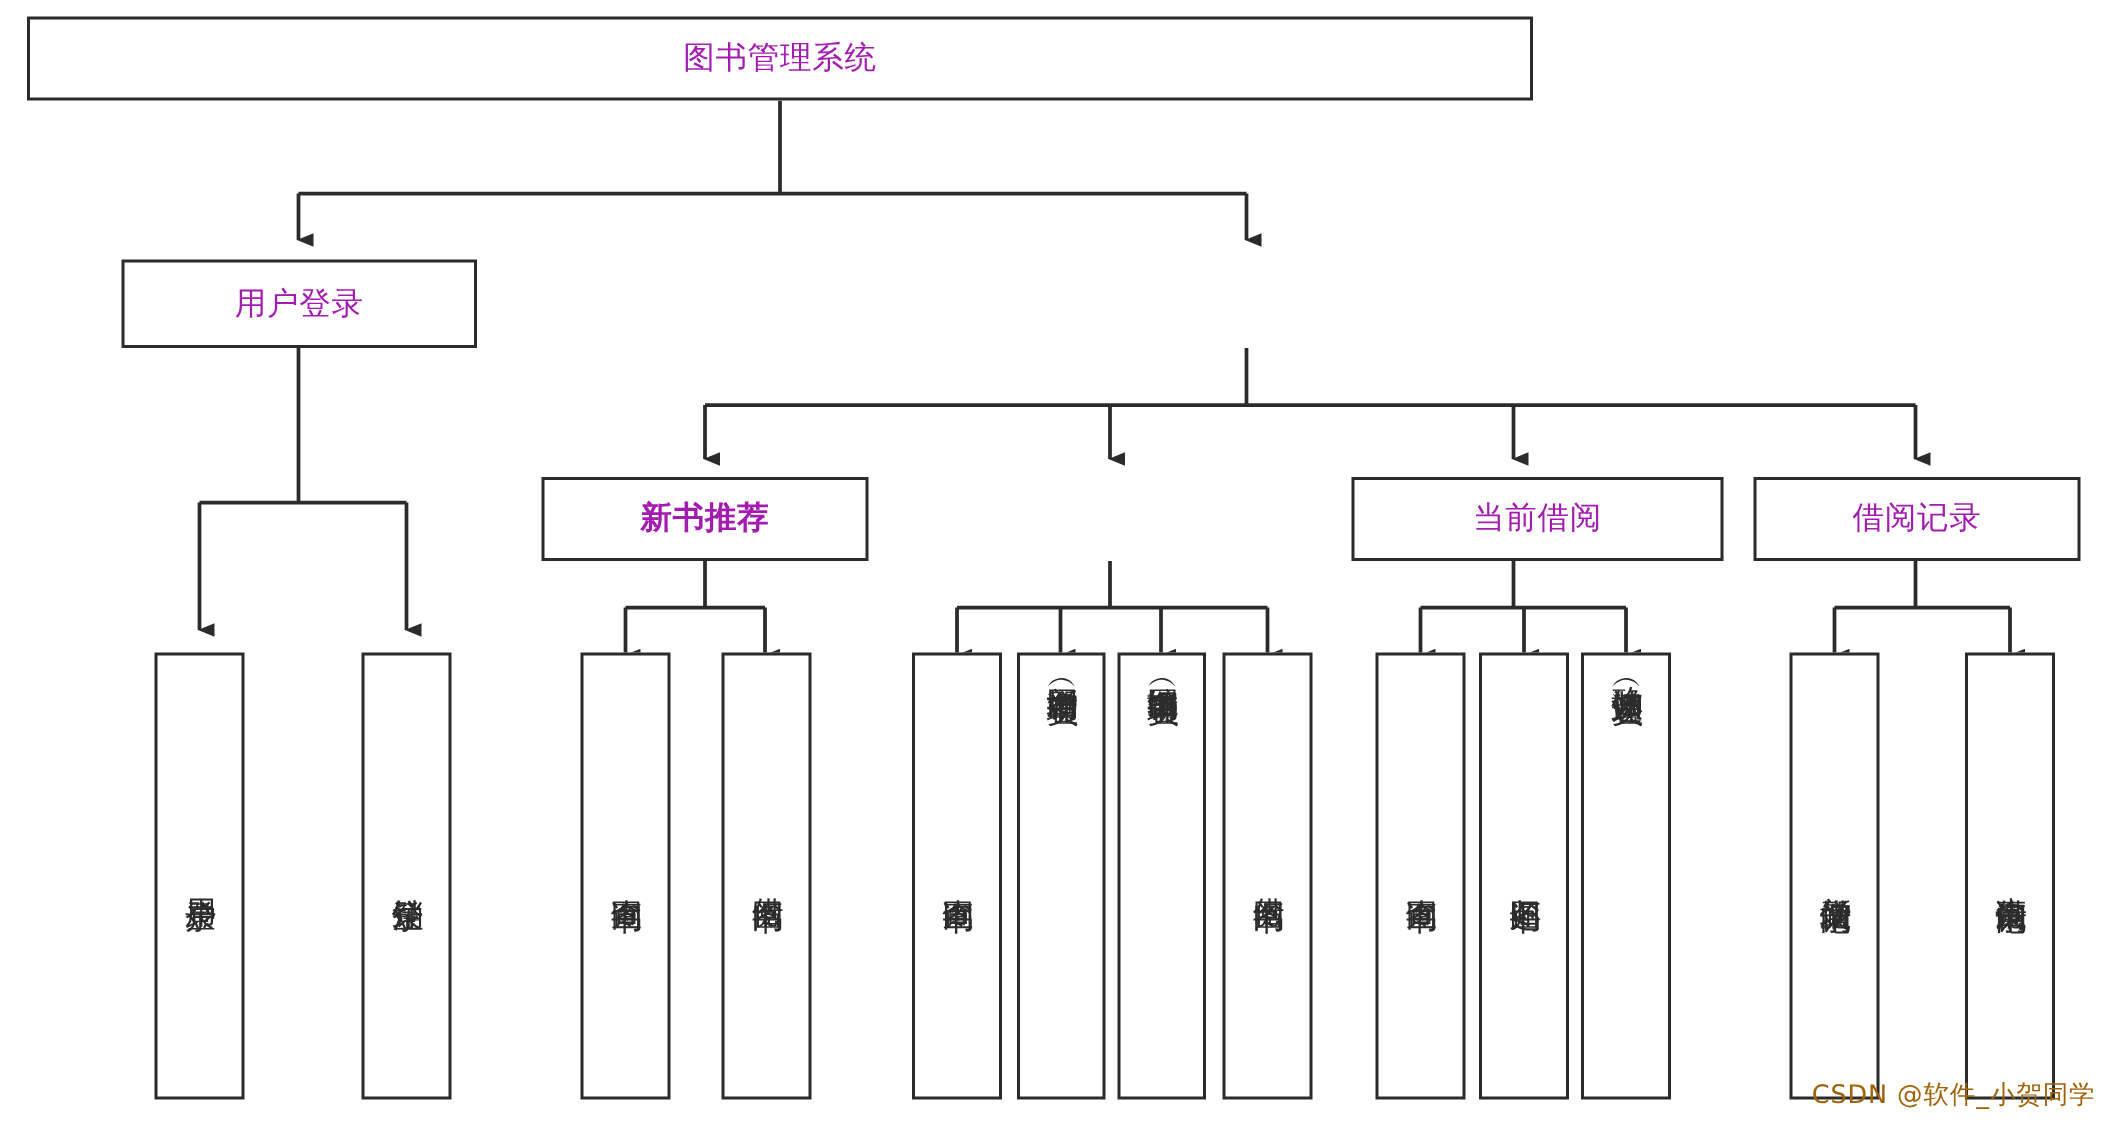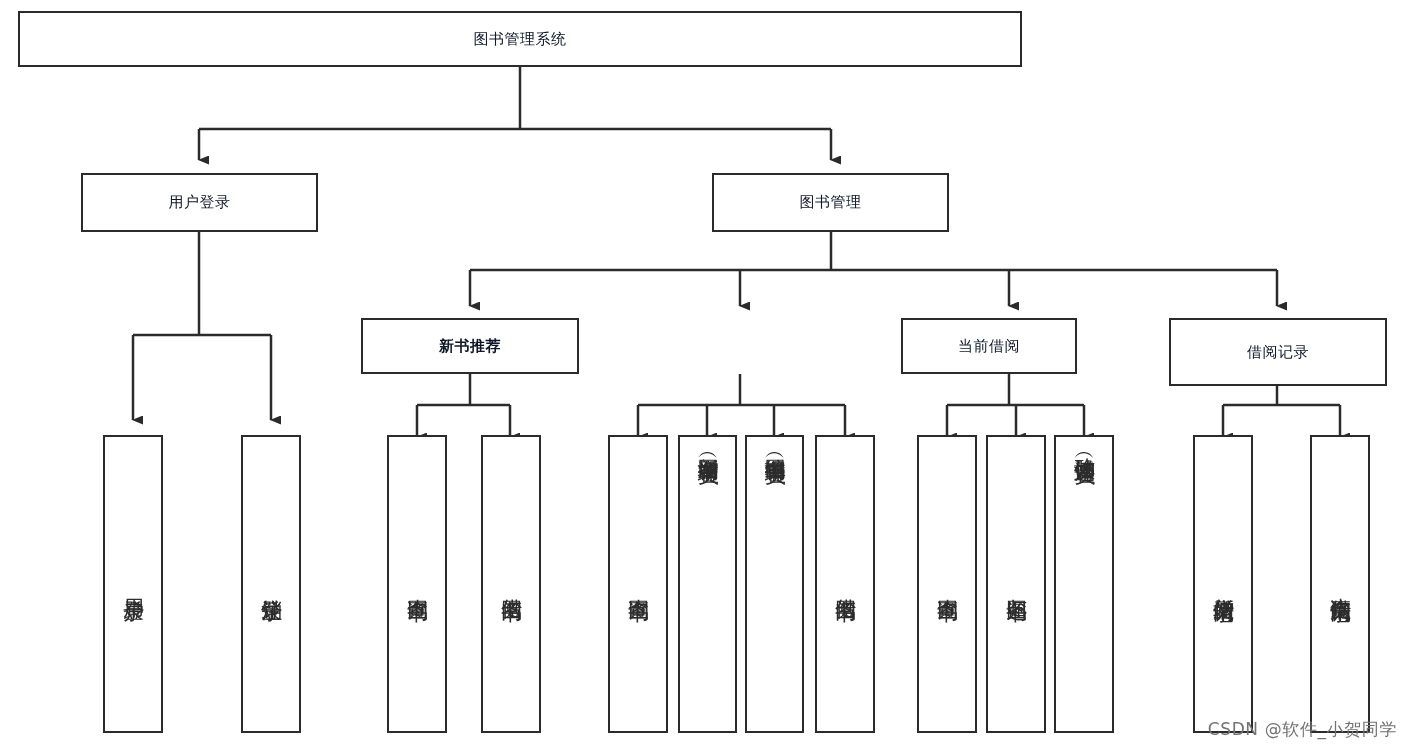--- a/index.html
+++ b/index.html
@@ -27,22 +27,22 @@
   .node-box {
     position: absolute;
     box-sizing: border-box;
     background: #ffffff;
     border: 2.5px solid #2b2b2b;
     display: flex;
     align-items: center;
     justify-content: center;
   }
   .node-label-h {
-    font-size: 15px;
-    color: #0f172a;
+    font-size: 21px;
+    color: #a21caf;
     line-height: 1.1;
     letter-spacing: 0.5px;
     white-space: nowrap;
   }
   .leaf-box {
     position: absolute;
     box-sizing: border-box;
     background: #ffffff;
     border: 2.5px solid #2b2b2b;
     display: flex;
@@ -62,21 +62,21 @@
     text-orientation: upright;
     line-height: 1.22;
     letter-spacing: 1px;
     white-space: nowrap;
   }
   #watermark {
     position: absolute;
     right: 8px;
     bottom: 6px;
     font-size: 17px;
-    color: #737373;
+    color: #a16207;
     letter-spacing: 0.6px;
     white-space: nowrap;
     pointer-events: none;
   }
 </style>
 </head>
 <body>
 
 <div id="canvas">
 
@@ -135,34 +135,31 @@
   </svg>
 
   <div class="node-box" style="left:18px; top:11px; width:1004px; height:56px;">
     <span class="node-label-h">图书管理系统</span>
   </div>
 
   <div class="node-box" style="left:81px; top:173px; width:237px; height:59px;">
     <span class="node-label-h">用户登录</span>
   </div>
 
-  <div class="node-box" style="left:712px; top:173px; width:237px; height:59px;">
-    <span class="node-label-h">图书管理</span>
-  </div>
 
   <div class="node-box" style="left:361px; top:318px; width:218px; height:56px;font-weight:bold;">
     <span class="node-label-h">新书推荐</span>
   </div>
 
 
-  <div class="node-box" style="left:901px; top:318px; width:176px; height:56px;">
+  <div class="node-box" style="left:901px; top:318px; width:248px; height:56px;">
     <span class="node-label-h">当前借阅</span>
   </div>
 
-  <div class="node-box" style="left:1169px; top:318px; width:218px; height:68px;">
+  <div class="node-box" style="left:1169px; top:318px; width:218px; height:56px;">
     <span class="node-label-h">借阅记录</span>
   </div>
 
   <div class="leaf-box centered" style="left:103px; top:435px; width:60px; height:298px;">
     <span class="node-label-v">用户登录</span>
   </div>
 
   <div class="leaf-box centered" style="left:241px; top:435px; width:60px; height:298px;">
     <span class="node-label-v">注销登录</span>
   </div>

